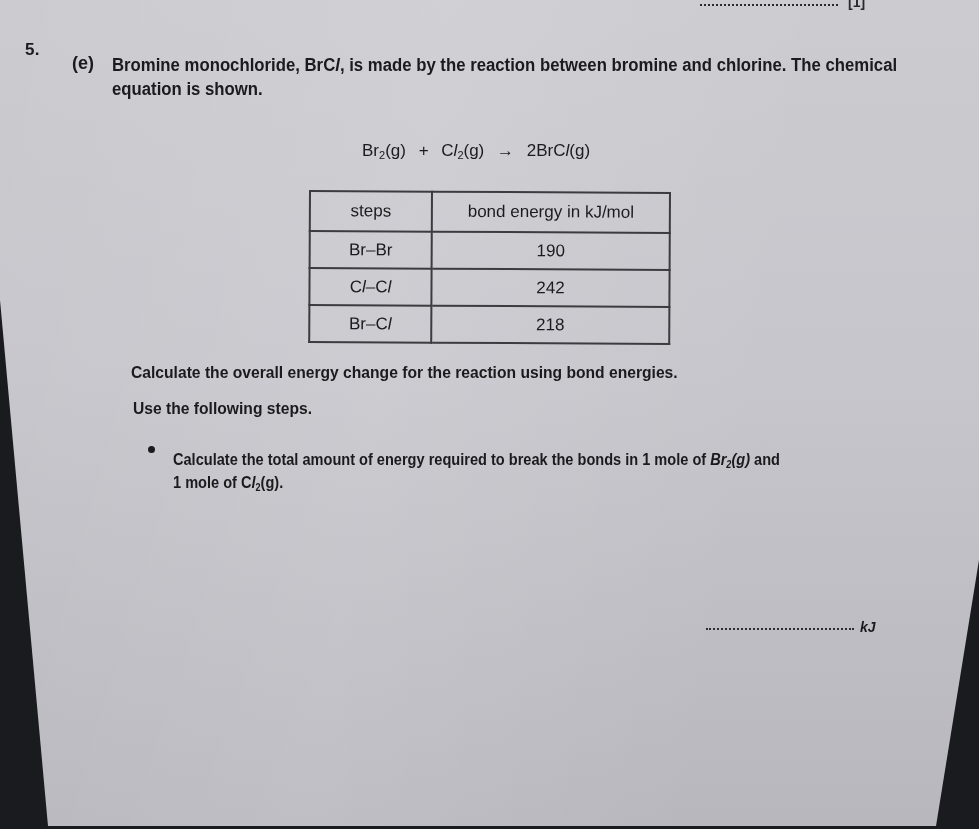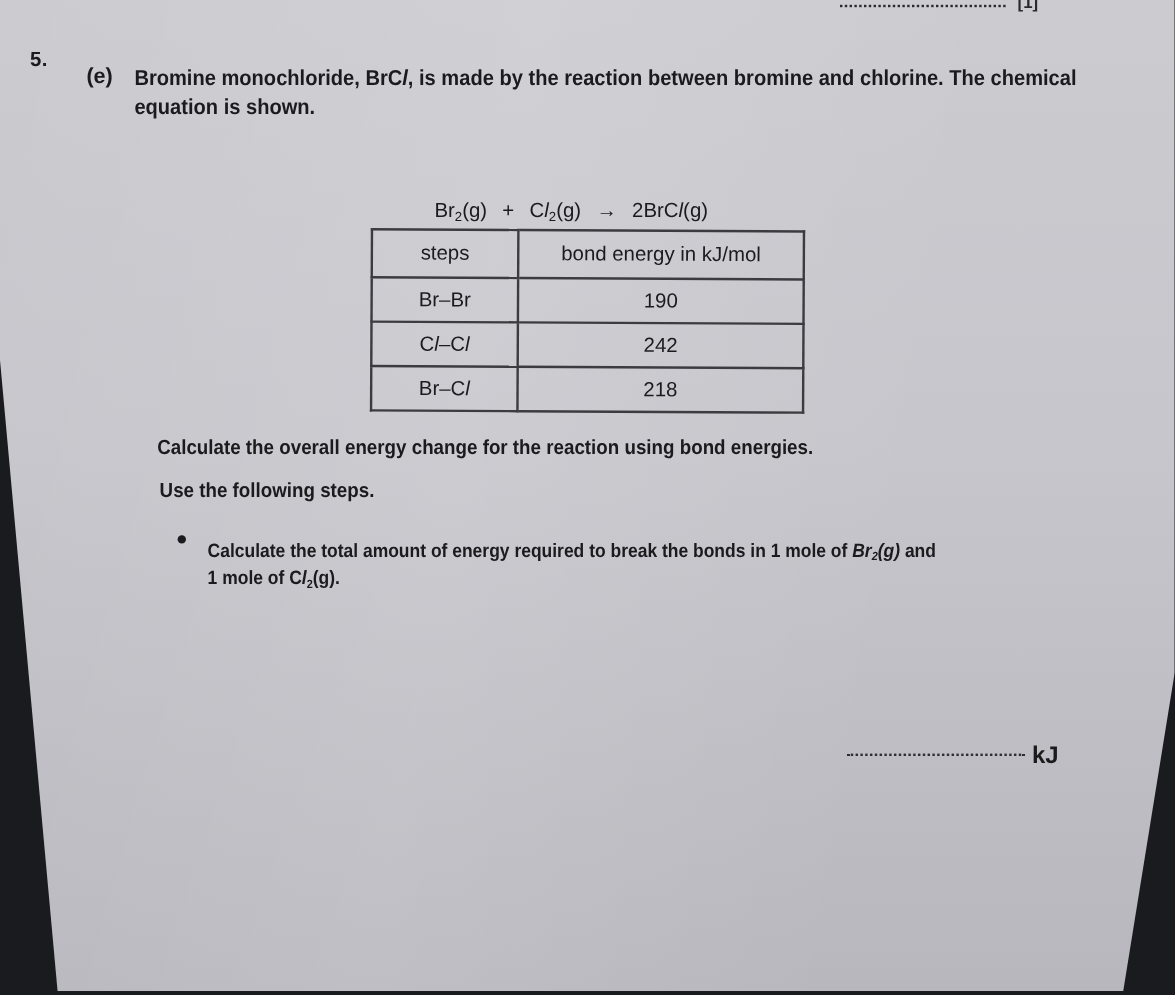--- a/index.html
+++ b/index.html
@@ -33,21 +33,21 @@
       position: absolute; left: 72px; top: 53px;
       font-size: 18px; font-weight: bold;
     }
     .intro {
       position: absolute; left: 112px; top: 53px; width: 850px;
       font-size: 18px; font-weight: bold; line-height: 24px;
       transform: scaleX(0.93); transform-origin: left top;
     }
     .equation {
       position: absolute; left: 362px; top: 141px;
-      font-size: 17px; white-space: nowrap; margin-top: 25px;
+      font-size: 17px; white-space: nowrap;
     }
     .equation sub { font-size: 11px; vertical-align: -3px; }
     .equation .gap { display: inline-block; width: 8px; }
     .ital { font-style: italic; }
     table.bonds {
       position: absolute; left: 309px; top: 190px;
       border-collapse: collapse;
       font-size: 17px;
       transform: rotate(0.3deg); transform-origin: left top;
     }
@@ -77,21 +77,21 @@
       font-size: 16px; font-weight: bold; line-height: 18px;
       transform: scaleX(0.91); transform-origin: left top;
     }
     .step-text sub { font-size: 10px; vertical-align: -3px; }
     .answer-dots {
       position: absolute; left: 706px; top: 624px; width: 148px; height: 4px;
       border-bottom: 2px dotted #2e2e33;
     }
     .answer-unit {
       position: absolute; left: 860px; top: 619px;
-      font-size: 20px; font-weight: bold; 
+      font-size: 14px; font-weight: bold; font-style: italic;
     }
   </style>
 </head>
 <body>
 
 <div class="screen"></div>
 
 <div class="page">
 
   <div class="top-dots"></div>

